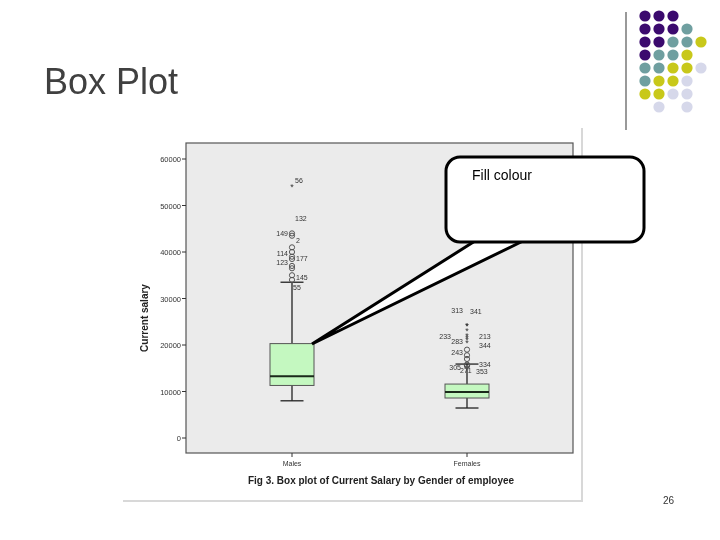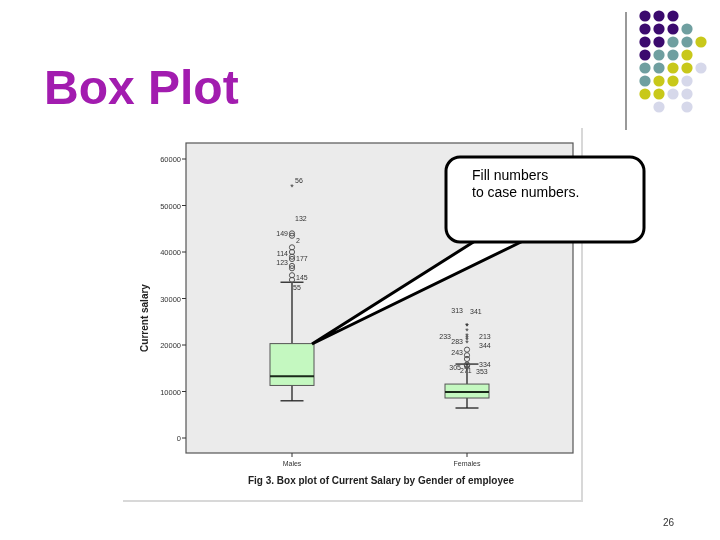--- a/index.html
+++ b/index.html
@@ -1,22 +1,22 @@
 <!DOCTYPE html>
 <html><head>
 <meta charset="utf-8">
 <style>
   html, body { margin: 0; padding: 0; }
   body { width: 720px; height: 540px; background: #ffffff; position: relative; overflow: hidden;
          font-family: "Liberation Sans", sans-serif; }
-  .title { position: absolute; left: 44px; top: 64px; font-size: 48px; font-weight: bold;
-           color: #a21caf; letter-spacing: 0px; margin: 0; line-height: 1; }
+  .title { position: absolute; left: 44px; top: 64px; font-size: 36px; font-weight: normal;
+           color: #404040; letter-spacing: 0px; margin: 0; line-height: 1; }
   .vrule { position: absolute; left: 625px; top: 12px; width: 2px; height: 118px; background: #999999; }
   .dots { position: absolute; left: 0; top: 0; width: 720px; height: 140px; }
-  .page-num { position: absolute; left: 663px; top: 517px; font-size: 10px; color: #333; }
+  .page-num { position: absolute; left: 663px; top: 495px; font-size: 10px; color: #333; }
   .chart-panel { position: absolute; left: 123px; top: 128px; width: 458px; height: 372px;
                  background: #ffffff; border-right: 2px solid #d8d8d8; border-bottom: 2px solid #d8d8d8; }
   svg.chart { position: absolute; left: 0; top: 0; }
   .callout-text { position: absolute; left: 472px; top: 167px; width: 165px; font-size: 14px;
                   line-height: 17px; color: #000; }
 </style>
 </head>
 <body>
 
 <h1 class="title">Box Plot</h1>
@@ -150,17 +150,16 @@
   </svg>
 </div>
 
 <svg style="position:absolute;left:0;top:0" width="720" height="540">
   <polygon points="312,344 475,241 523,241" fill="#ffffff" stroke="#000" stroke-width="3" stroke-linejoin="miter"></polygon>
   <rect x="446" y="157" width="198" height="85" rx="14" ry="14" fill="#ffffff" stroke="#000" stroke-width="3"></rect>
   <line x1="473" y1="241" x2="525" y2="241" stroke="#ffffff" stroke-width="0"></line>
 </svg>
 
 <div class="callout-text">
-  <div>Fill numbers</div>
-  <div>to case numbers.</div>
+  <div>Fill colour</div>
 </div>
 
 <div class="page-num">26</div>
 
 </body></html>

